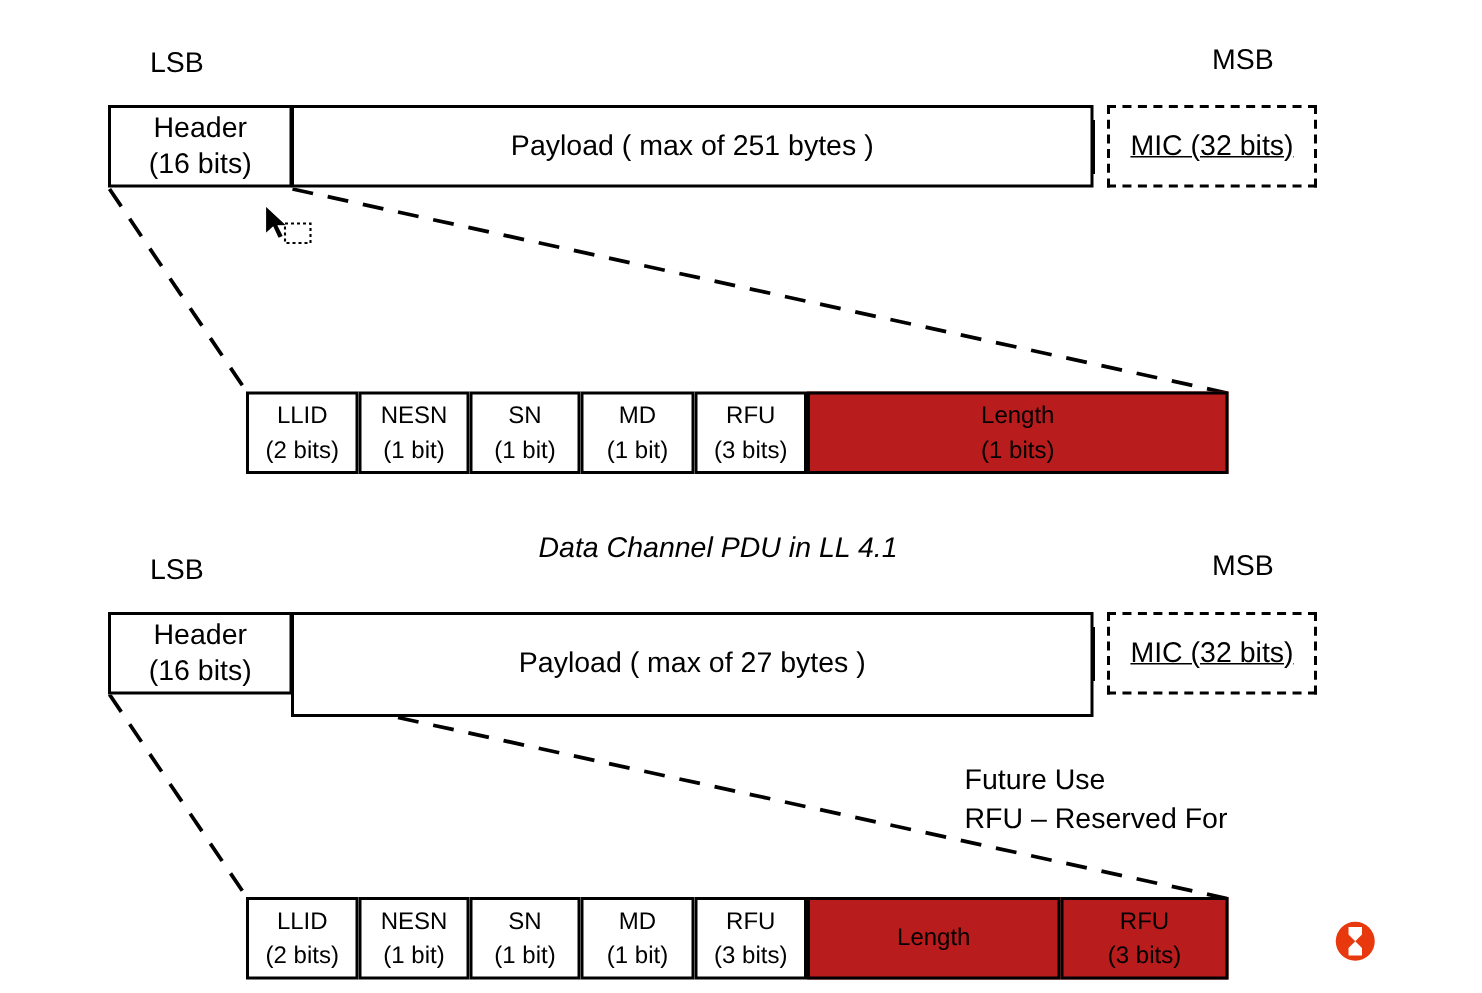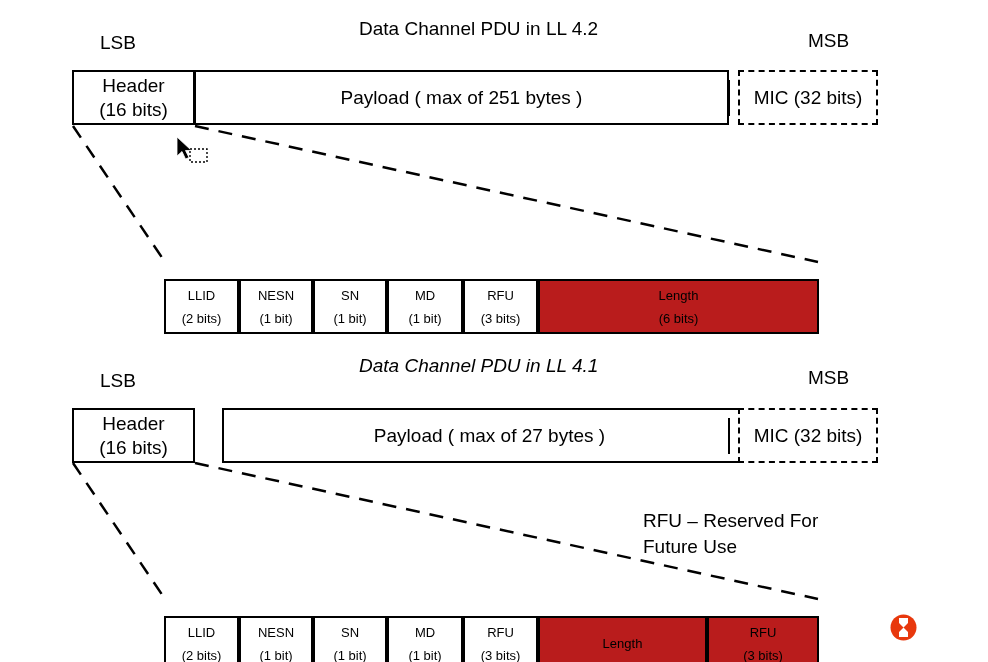--- a/index.html
+++ b/index.html
@@ -55,37 +55,37 @@
     background: #ffffff;
     display: flex;
     align-items: center;
     justify-content: center;
     text-align: center;
     font-size: 19px;
     line-height: 24px;
   }
   .box.dashed {
     border: 2px dashed #000;
+    text-decoration: underline;
   }
   .box.fill {
     background: #b91c1c;
   }
   .box .cell-text {
     display: block;
     width: 100%;
     padding: 0 2px;
     box-sizing: border-box;
   }
   .box .ln {
     display: block;
   }
   .small-cell {
-    font-size: 13px;
+    font-size: 16px;
     line-height: 23px;
-    margin-top: 18px;
   }
 
   
   .tick {
     position: absolute;
     width: 0;
     border-left: 2px solid #000;
   }
 
   
@@ -110,21 +110,20 @@
   <svg class="svg-layer" viewBox="0 0 988 662" xmlns="http://www.w3.org/2000/svg">
 
     <line x1="73" y1="126" x2="165" y2="262" stroke="#000" stroke-width="2.5" stroke-dasharray="14,10"></line>
     <line x1="195" y1="126" x2="818" y2="262" stroke="#000" stroke-width="2.5" stroke-dasharray="14,10"></line>
 
     <line x1="73" y1="463" x2="165" y2="599" stroke="#000" stroke-width="2.5" stroke-dasharray="14,10"></line>
     <line x1="195" y1="463" x2="818" y2="599" stroke="#000" stroke-width="2.5" stroke-dasharray="14,10"></line>
   </svg>
 
   <div class="lbl" style="left:100px; top:32px;">LSB</div>
-  <div class="lbl title" style="left:359px; top:18px;">Data Channel PDU in  LL 4.2</div>
   <div class="lbl" style="left:808px; top:30px;">MSB</div>
 
   <div class="box" style="left:72px; top:70px; width:123px; height:55px;">
     <span class="cell-text">
       <span class="ln">Header</span>
       <span class="ln">(16 bits)</span>
     </span>
   </div>
 
   <div class="box" style="left:194px; top:70px; width:535px; height:55px;">
@@ -163,47 +162,47 @@
   </div>
   <div class="box small-cell" style="left:463px; top:261px; width:75px; height:55px;">
     <span class="cell-text">
       <span class="ln">RFU</span>
       <span class="ln">(3 bits)</span>
     </span>
   </div>
   <div class="box small-cell fill" style="left:538px; top:261px; width:281px; height:55px;">
     <span class="cell-text">
       <span class="ln">Length</span>
-      <span class="ln">(6 bits)</span>
+      <span class="ln">(1 bits)</span>
     </span>
   </div>
 
   <div class="lbl" style="left:100px; top:370px;">LSB</div>
   <div class="lbl title" style="left:359px; top:355px;font-style:italic;">Data Channel PDU in  LL 4.1</div>
   <div class="lbl" style="left:808px; top:367px;">MSB</div>
 
   <div class="box" style="left:72px; top:408px; width:123px; height:55px;">
     <span class="cell-text">
       <span class="ln">Header</span>
       <span class="ln">(16 bits)</span>
     </span>
   </div>
 
-  <div class="box" style="left:194px; top:408px; width:535px; height:55px;margin-left:28px;">
+  <div class="box" style="left:194px; top:408px; width:535px; height:70px;">
     <span class="cell-text">Payload  ( max of 27 bytes )</span>
   </div>
   <div class="tick" style="left:728px; top:418px; height:36px;"></div>
 
   <div class="box dashed" style="left:738px; top:408px; width:140px; height:55px;">
     <span class="cell-text">MIC (32 bits)</span>
   </div>
 
   <div class="note" style="left:643px; top:508px;">
+    <div style="text-align:left;">Future Use</div>
     <div>RFU – Reserved For</div>
-    <div style="text-align:left;">Future Use</div>
   </div>
 
   <div class="box small-cell" style="left:164px; top:598px; width:75px; height:55px;">
     <span class="cell-text">
       <span class="ln">LLID</span>
       <span class="ln">(2 bits)</span>
     </span>
   </div>
   <div class="box small-cell" style="left:239px; top:598px; width:74px; height:55px;">
     <span class="cell-text">

